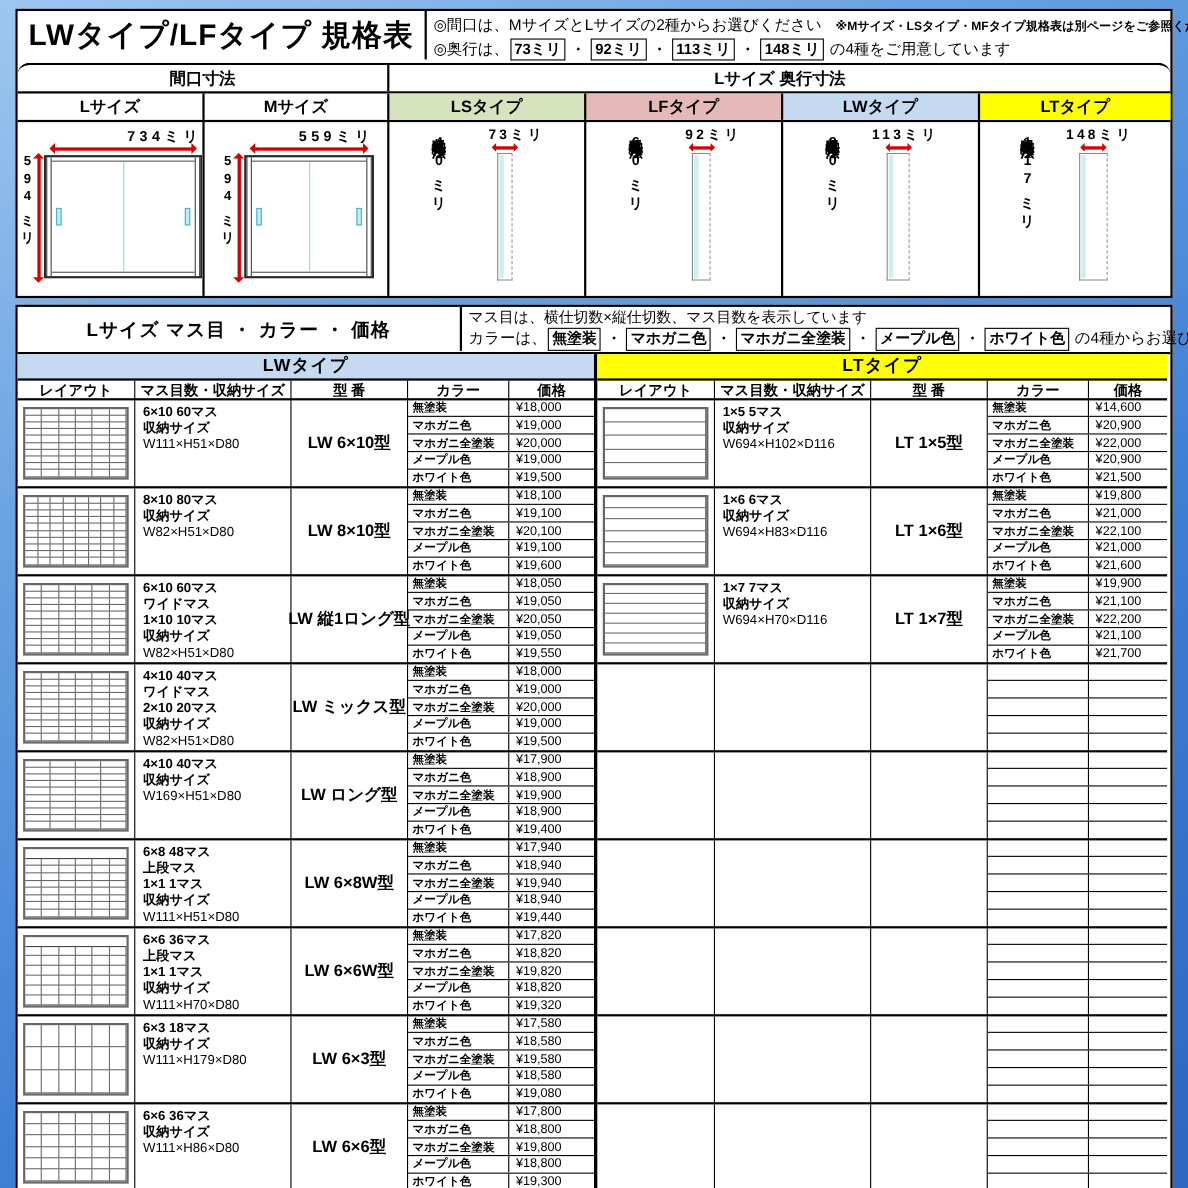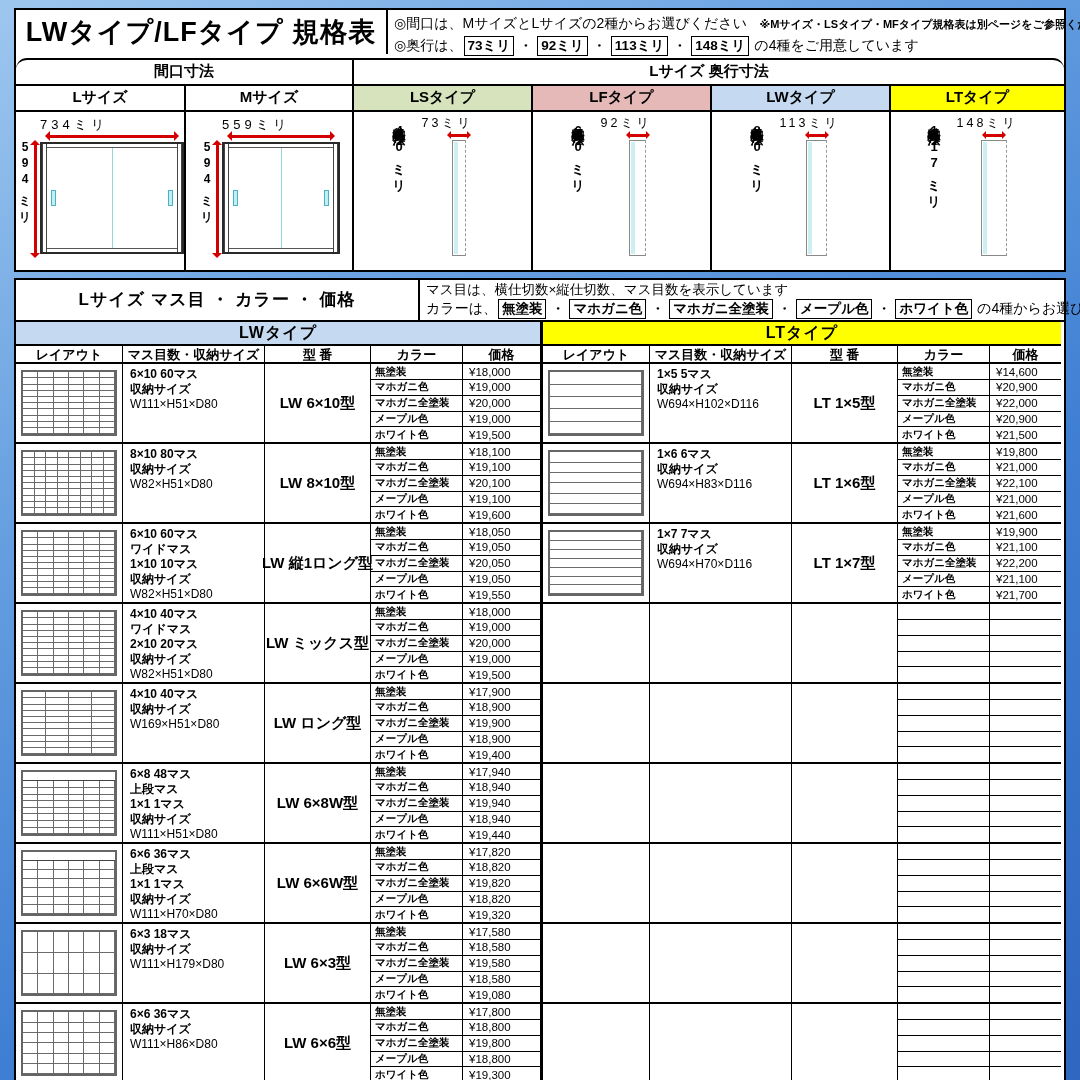--- a/index.html
+++ b/index.html
@@ -32,21 +32,21 @@
   .diag-row .dcell { height:158px; overflow:hidden; }
 
   
   .cab { display:flex; justify-content:center; padding-top:4px; }
   .cab-left { display:flex; padding-top:24px; }
   .vdim { writing-mode:vertical-rl; text-orientation:upright; font-size:12px; font-weight:bold; letter-spacing:2px; height:118px; }
   .varrow { width:3px; background:#d40000; height:112px; position:relative; margin:3px 3px 0 1px; }
   .varrow::before, .varrow::after { content:''; position:absolute; left:-4px; border:5px solid transparent; }
   .varrow::before { top:-8px; border-bottom-color:#d40000; }
   .varrow::after { bottom:-8px; border-top-color:#d40000; }
-  .hdim { text-align:left; font-size:13px; font-weight:normal; letter-spacing:4px; height:17px; }
+  .hdim { text-align:right; font-size:13px; font-weight:bold; letter-spacing:4px; height:17px; }
   .harrow { position:relative; height:3px; background:#d40000; margin:2px 8px 4px 8px; }
   .harrow::before, .harrow::after { content:''; position:absolute; top:-4px; border:5px solid transparent; }
   .harrow::before { left:-8px; border-right-color:#d40000; }
   .harrow::after { right:-8px; border-left-color:#d40000; }
   .cabbox { position:relative; border:2px solid #2a2a2a; background:#fff; height:112px; }
   .cab-l .cab-main { width:150px; } .cab-m .cab-main { width:118px; }
   .rail { position:absolute; top:0; bottom:0; width:5px; border-left:1px solid #444; border-right:1px solid #444; }
   .rail.l { left:0; } .rail.r { right:0; }
   .topline { position:absolute; left:5px; right:5px; top:3px; border-top:1px solid #555; }
   .botline { position:absolute; left:5px; right:5px; bottom:3px; border-bottom:1px solid #555; }

